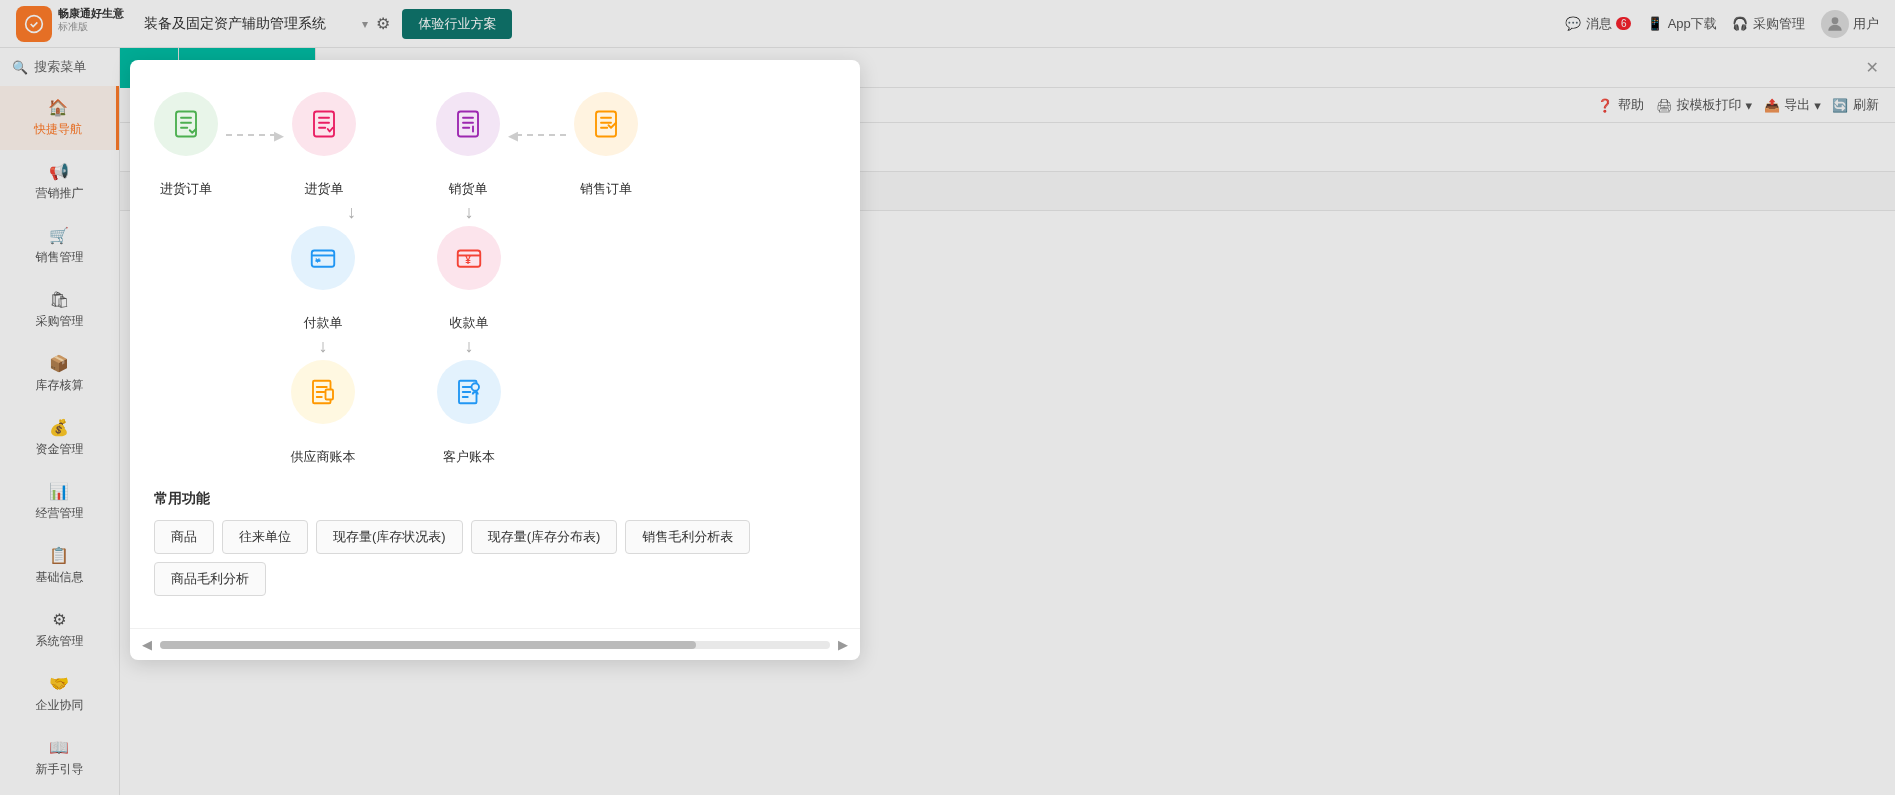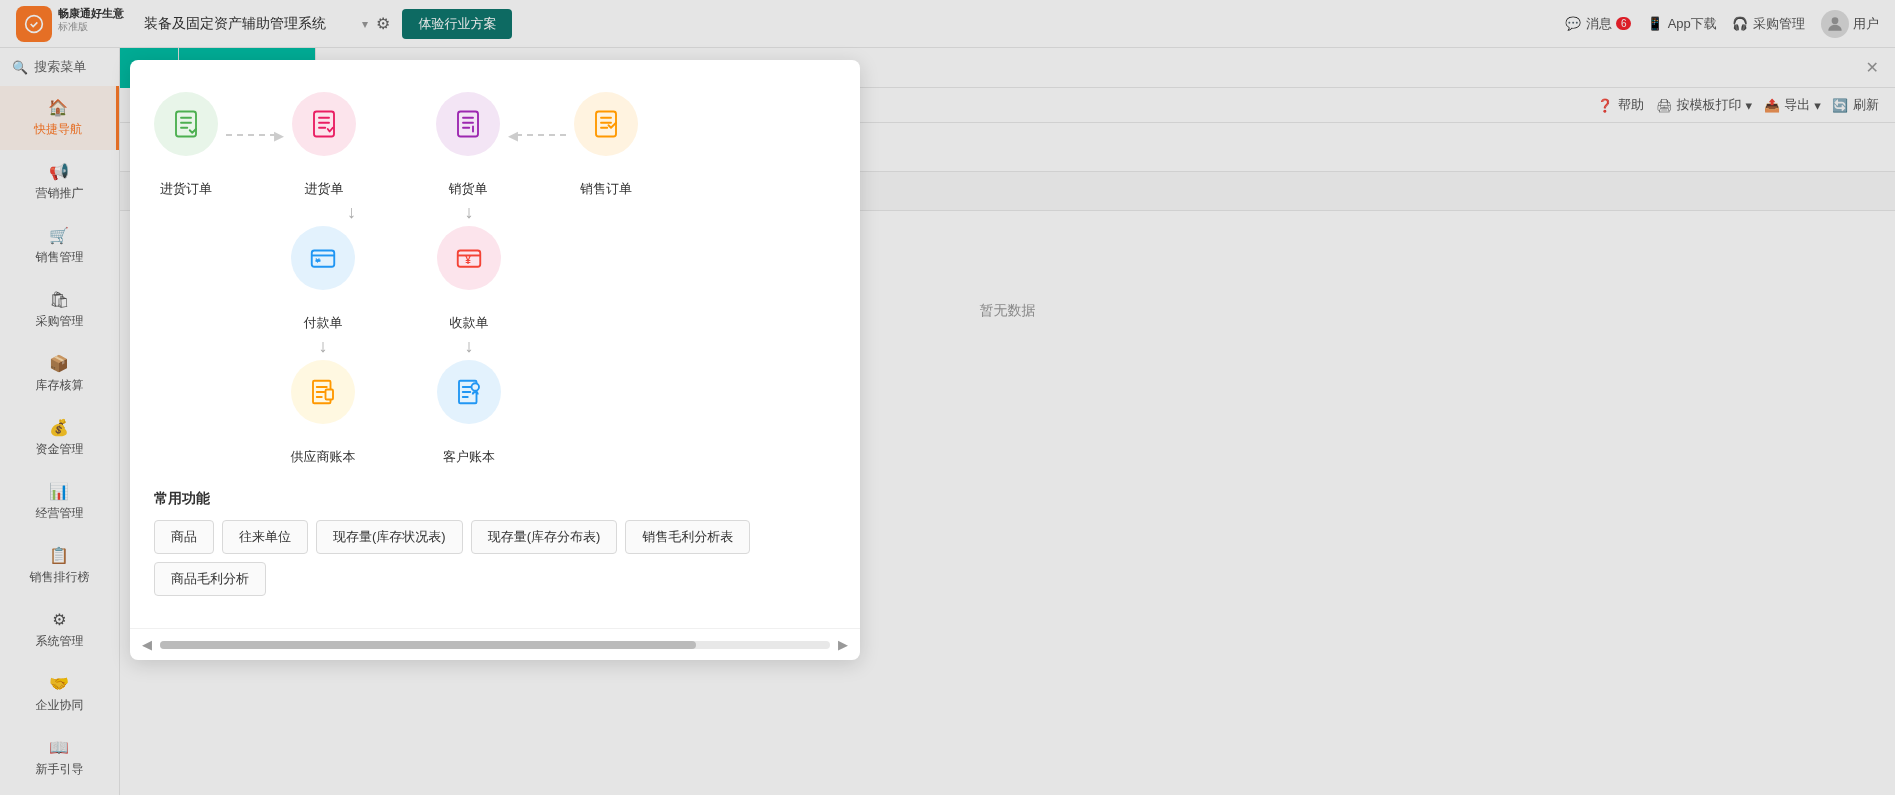--- a/index.html
+++ b/index.html
@@ -164,21 +164,21 @@
           <div class="sidebar-item">
             <span class="icon">💰</span>
             <span>资金管理</span>
           </div>
           <div class="sidebar-item">
             <span class="icon">📊</span>
             <span>经营管理</span>
           </div>
           <div class="sidebar-item">
             <span class="icon">📋</span>
-            <span>销售排行榜</span>
+            <span>基础信息</span>
           </div>
           <div class="sidebar-item">
             <span class="icon">⚙</span>
             <span>系统管理</span>
           </div>
           <div class="sidebar-item">
             <span class="icon">🤝</span>
             <span>企业协同</span>
           </div>
           <div class="sidebar-item">
@@ -246,21 +246,20 @@
               <div class="th">品</div>
               <div class="th">商品</div>
               <div class="th">金额</div>
               <div class="th">预估毛利</div>
               <div class="th">预估毛利率</div>
               <div class="th">订金</div>
               <div class="th">累计收款金额</div>
               <div class="th">收款比例</div>
               <div class="th">还差多少天</div>
             </div>
-          <div class="no-data">暂无数据</div>
         </div>
       </div>
 
       <div class="modal-overlay">
         <div class="modal">
           <div class="modal-close-area">
             
           </div>
           <div class="modal-body">
 

